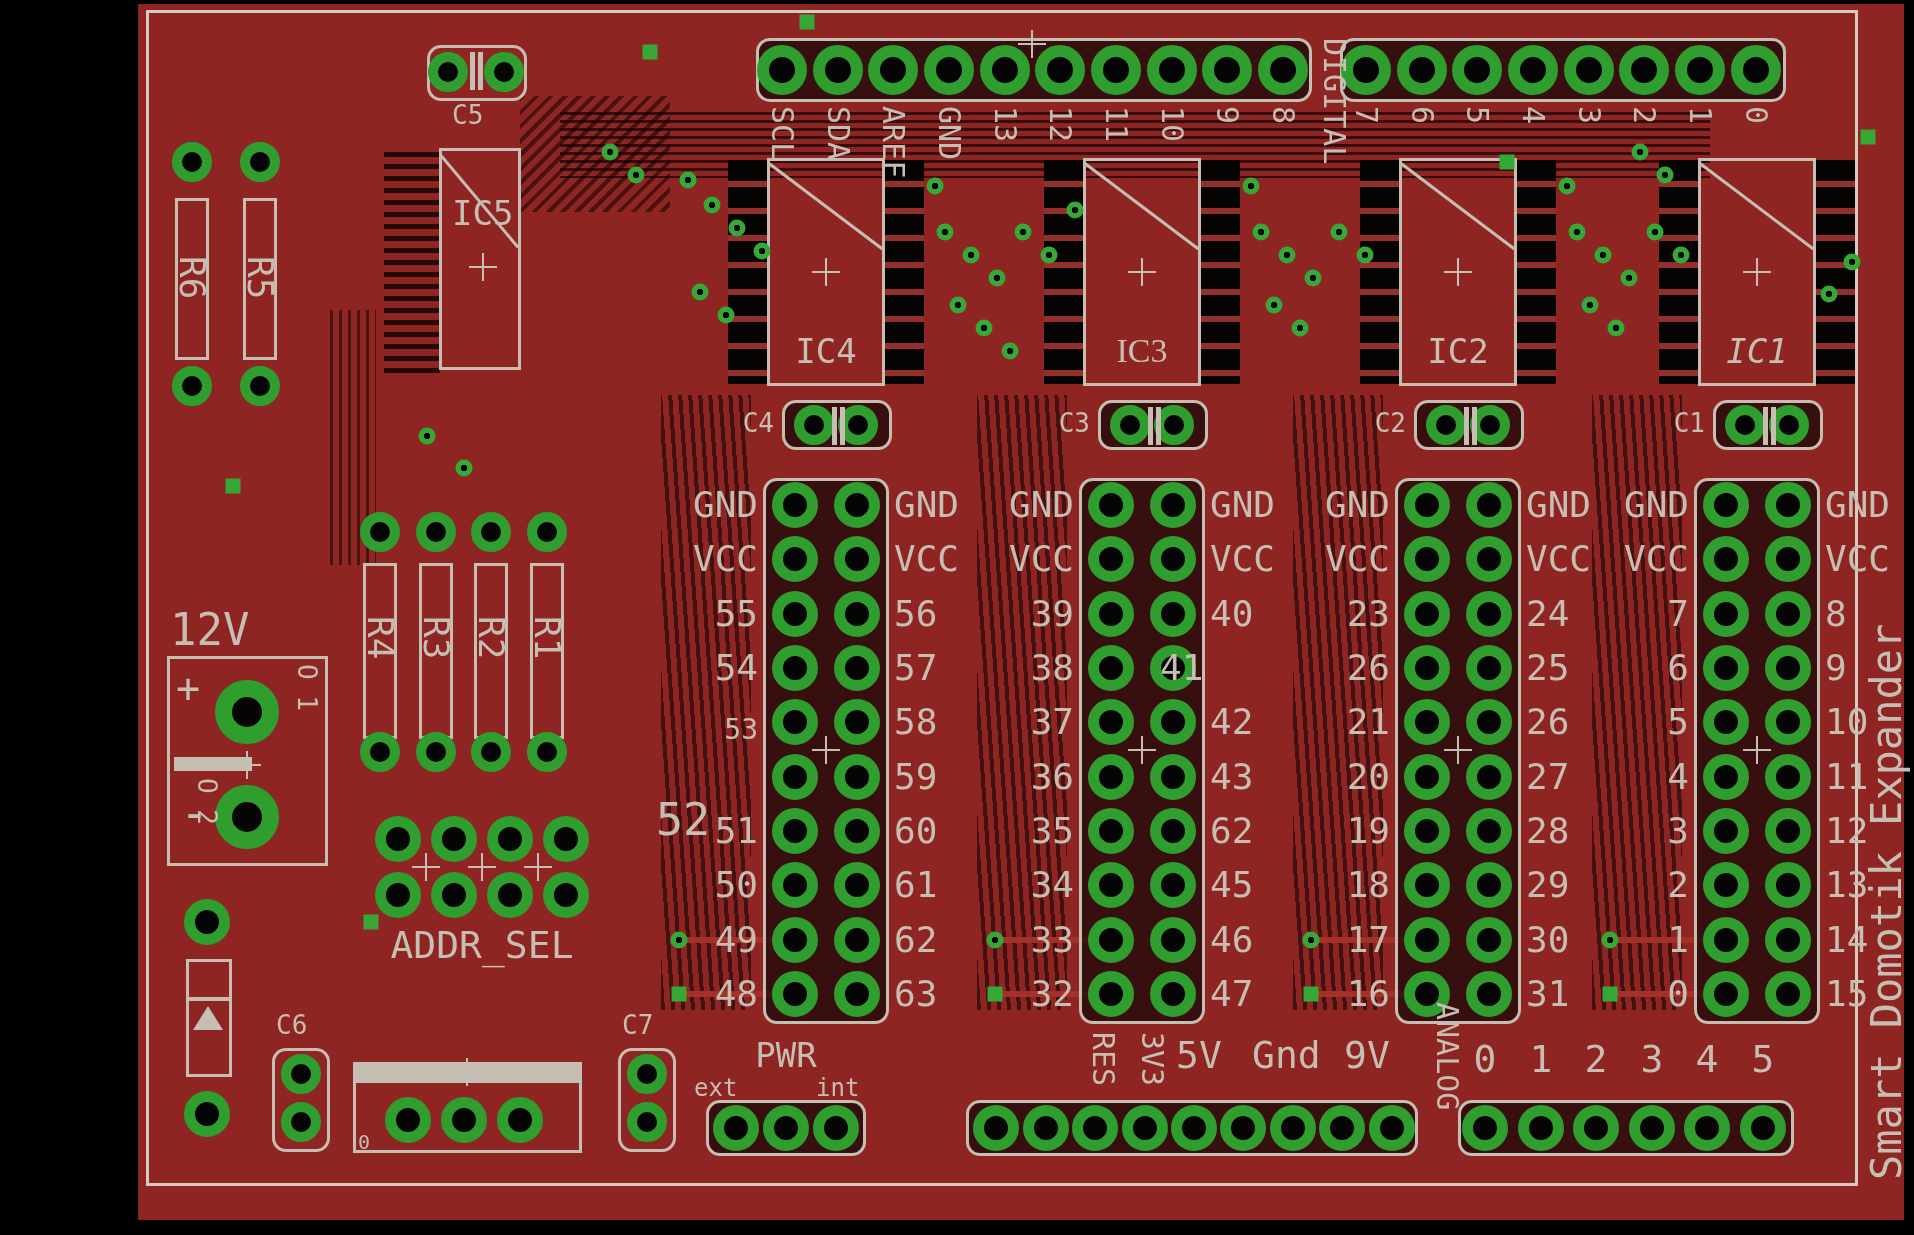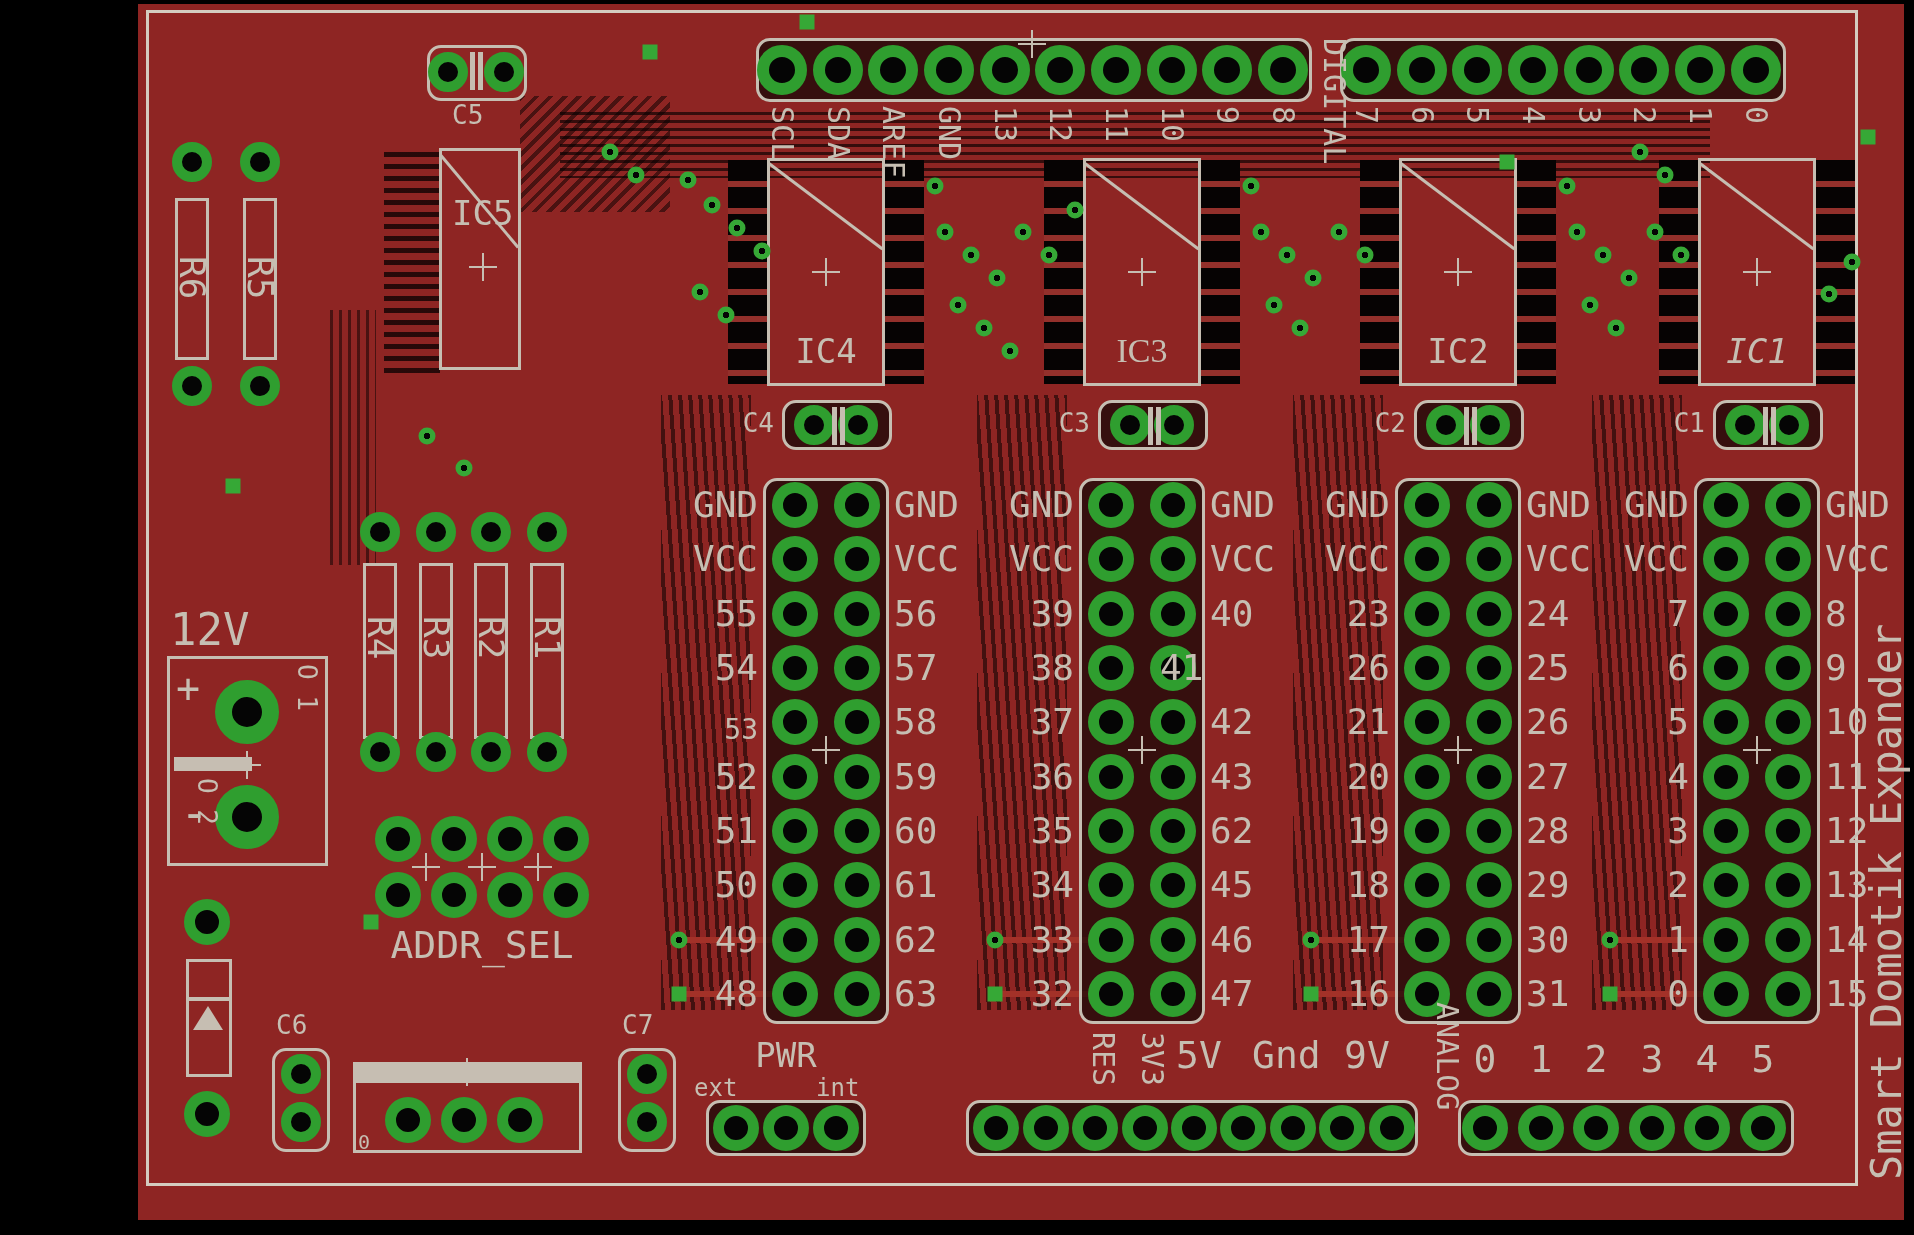--- a/index.html
+++ b/index.html
@@ -140,21 +140,21 @@
     <div class="pad" style="left: 795px; top: 668px;"></div>
     <div class="pad" style="left: 857px; top: 668px;"></div>
     <div class="silk" style="left: 608px; top: 650px; width: 150px; text-align: right; font-size: 36px;">54</div>
     <div class="silk" style="left: 894px; top: 650px; width: 150px; font-size: 36px;">57</div>
     <div class="pad" style="left: 795px; top: 722px;"></div>
     <div class="pad" style="left: 857px; top: 722px;"></div>
     <div class="silk" style="left: 608px; top: 704px; width: 150px; text-align: right; font-size: 28px; margin-top: 12px;">53</div>
     <div class="silk" style="left: 894px; top: 704px; width: 150px; font-size: 36px;">58</div>
     <div class="pad" style="left: 795px; top: 777px;"></div>
     <div class="pad" style="left: 857px; top: 777px;"></div>
-    <div class="silk" style="left: 608px; top: 759px; width: 150px; text-align: right; font-size: 36px;">52</div>
+    <div class="silk" style="left: 608px; top: 797px; width: 150px; text-align: center; font-size: 45px;">52</div>
     <div class="silk" style="left: 894px; top: 759px; width: 150px; font-size: 36px;">59</div>
     <div class="pad" style="left: 795px; top: 831px;"></div>
     <div class="pad" style="left: 857px; top: 831px;"></div>
     <div class="silk" style="left: 608px; top: 813px; width: 150px; text-align: right; font-size: 36px;">51</div>
     <div class="silk" style="left: 894px; top: 813px; width: 150px; font-size: 36px;">60</div>
     <div class="pad" style="left: 795px; top: 885px;"></div>
     <div class="pad" style="left: 857px; top: 885px;"></div>
     <div class="silk" style="left: 608px; top: 867px; width: 150px; text-align: right; font-size: 36px;">50</div>
     <div class="silk" style="left: 894px; top: 867px; width: 150px; font-size: 36px;">61</div>
     <div class="pad" style="left: 795px; top: 940px;"></div>

